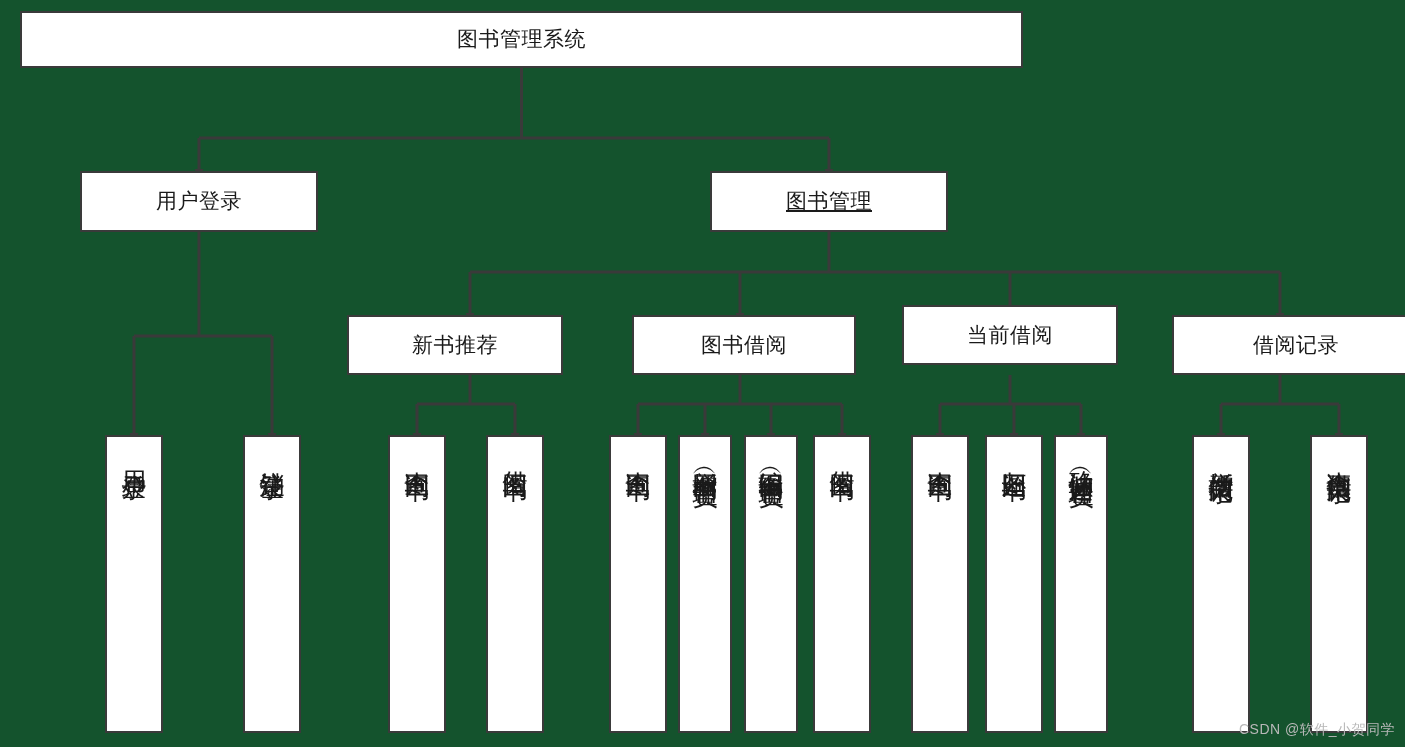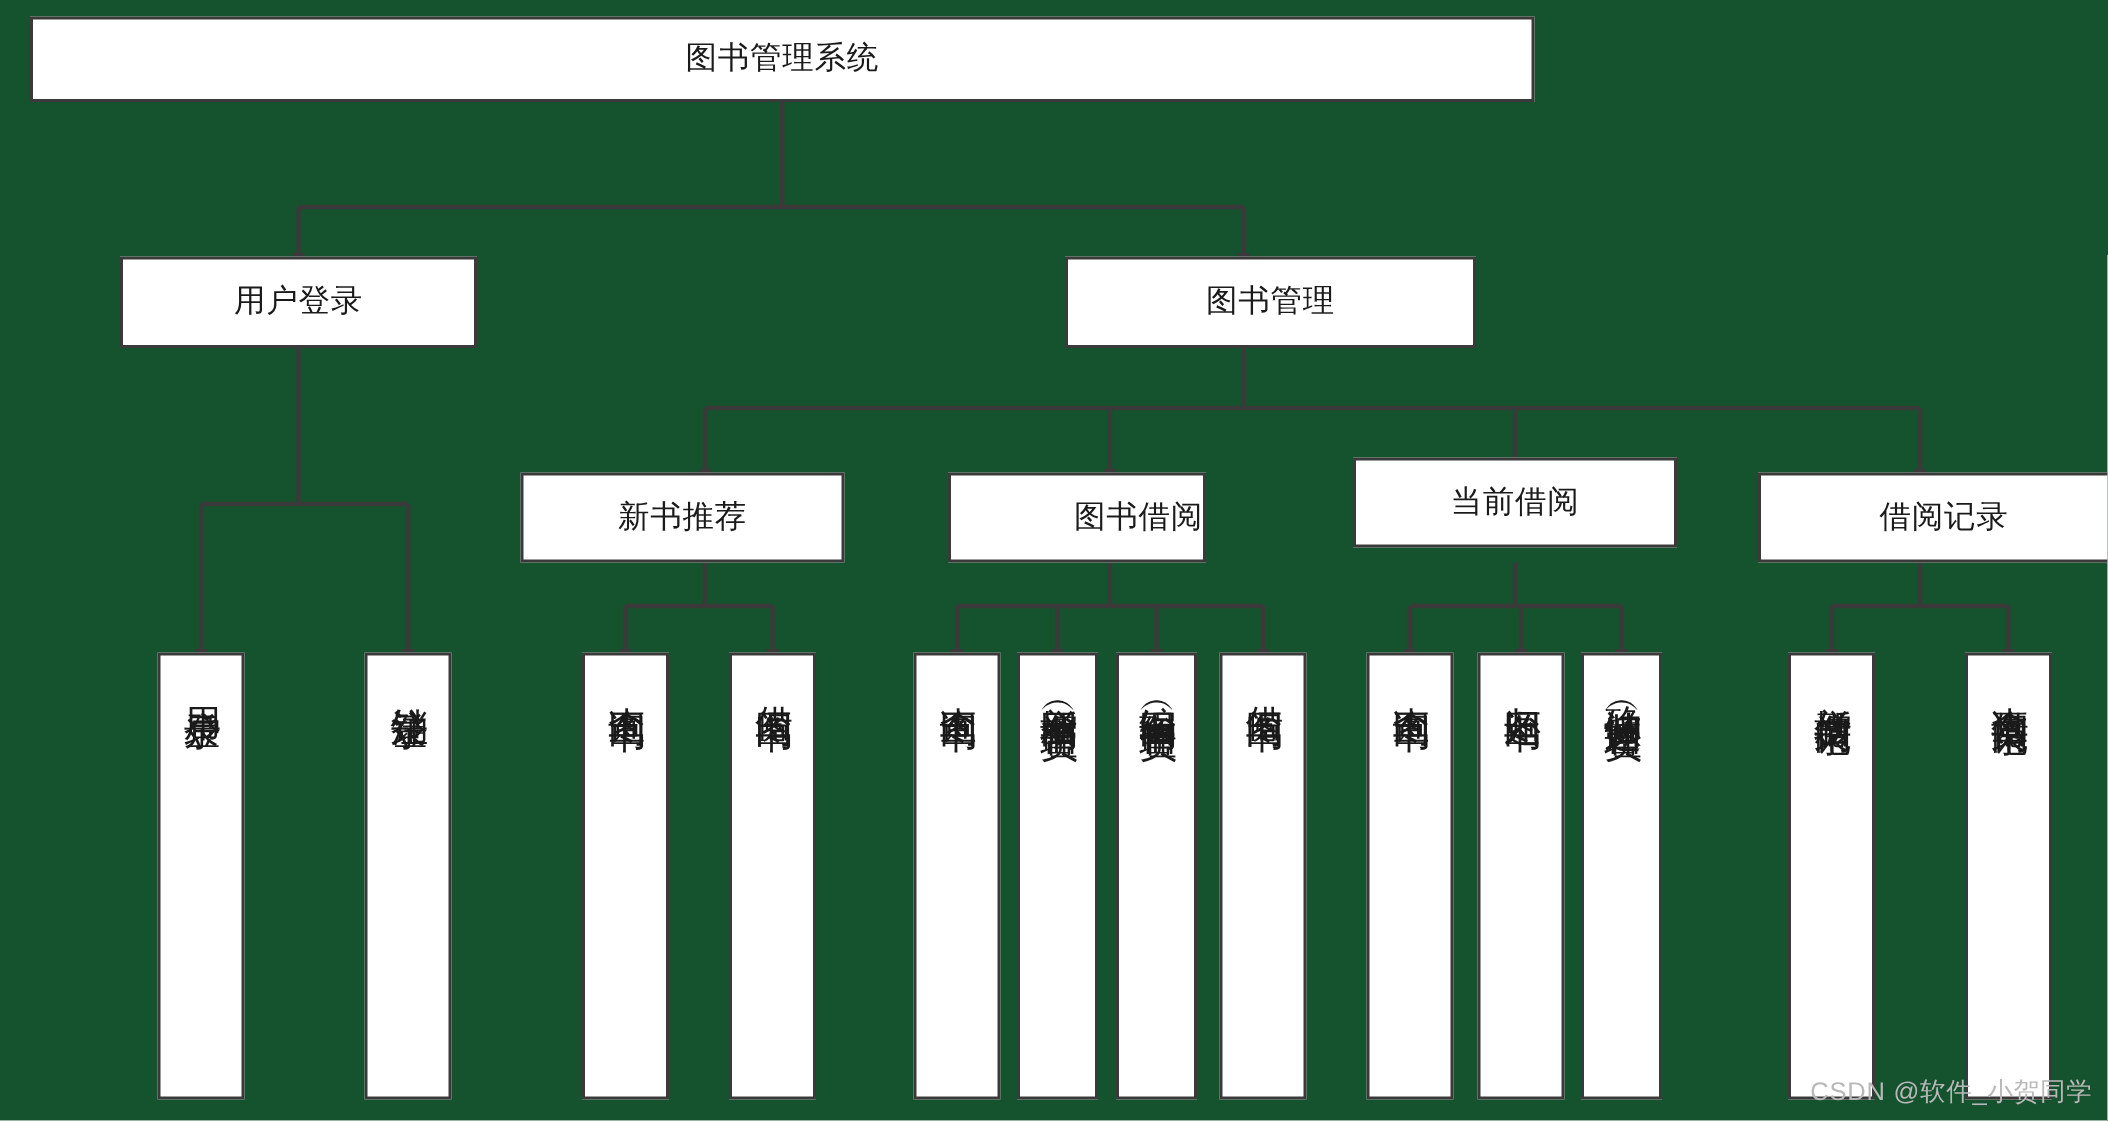--- a/index.html
+++ b/index.html
@@ -57,21 +57,21 @@
     text-orientation: upright;
     font-size: 25px;
     letter-spacing: 2px;
     line-height: 1;
     max-height: 100%;
   }
   #watermark {
     position: absolute;
     right: 10px;
     bottom: 8px;
-    font-size: 17px;
+    font-size: 14px;
     color: #b8b8b8;
     letter-spacing: 0.5px;
     z-index: 5;
     white-space: nowrap;
     margin-left: 33px;
   }
 </style>
 </head>
 <body>
 
@@ -121,27 +121,27 @@
       </g>
   </svg>
 
   <div id="node-layer">
       <div class="node horizontal" style="left: 20px; top: 11px; width: 1003px; height: 57px;">
         <span class="node-label">图书管理系统</span>
       </div>
       <div class="node horizontal" style="left: 80px; top: 171px; width: 238px; height: 61px;">
         <span class="node-label">用户登录</span>
       </div>
-      <div class="node horizontal" style="left: 710px; top: 171px; width: 274px; height: 61px;">
+      <div class="node horizontal" style="left: 710px; top: 171px; width: 238px; height: 61px; text-decoration: underline;">
         <span class="node-label">图书管理</span>
       </div>
       <div class="node horizontal" style="left: 347px; top: 315px; width: 216px; height: 60px;">
         <span class="node-label">新书推荐</span>
       </div>
-      <div class="node horizontal" style="left: 632px; top: 315px; width: 172px; height: 60px; justify-content: flex-end;">
+      <div class="node horizontal" style="left: 632px; top: 315px; width: 224px; height: 60px;">
         <span class="node-label">图书借阅</span>
       </div>
       <div class="node horizontal" style="left: 902px; top: 305px; width: 216px; height: 60px;">
         <span class="node-label">当前借阅</span>
       </div>
       <div class="node horizontal" style="left: 1172px; top: 315px; width: 248px; height: 60px;">
         <span class="node-label">借阅记录</span>
       </div>
       <div class="node vertical" style="left: 105px; top: 435px; width: 58px; height: 298px;">
         <span class="node-label">用户登录</span>

